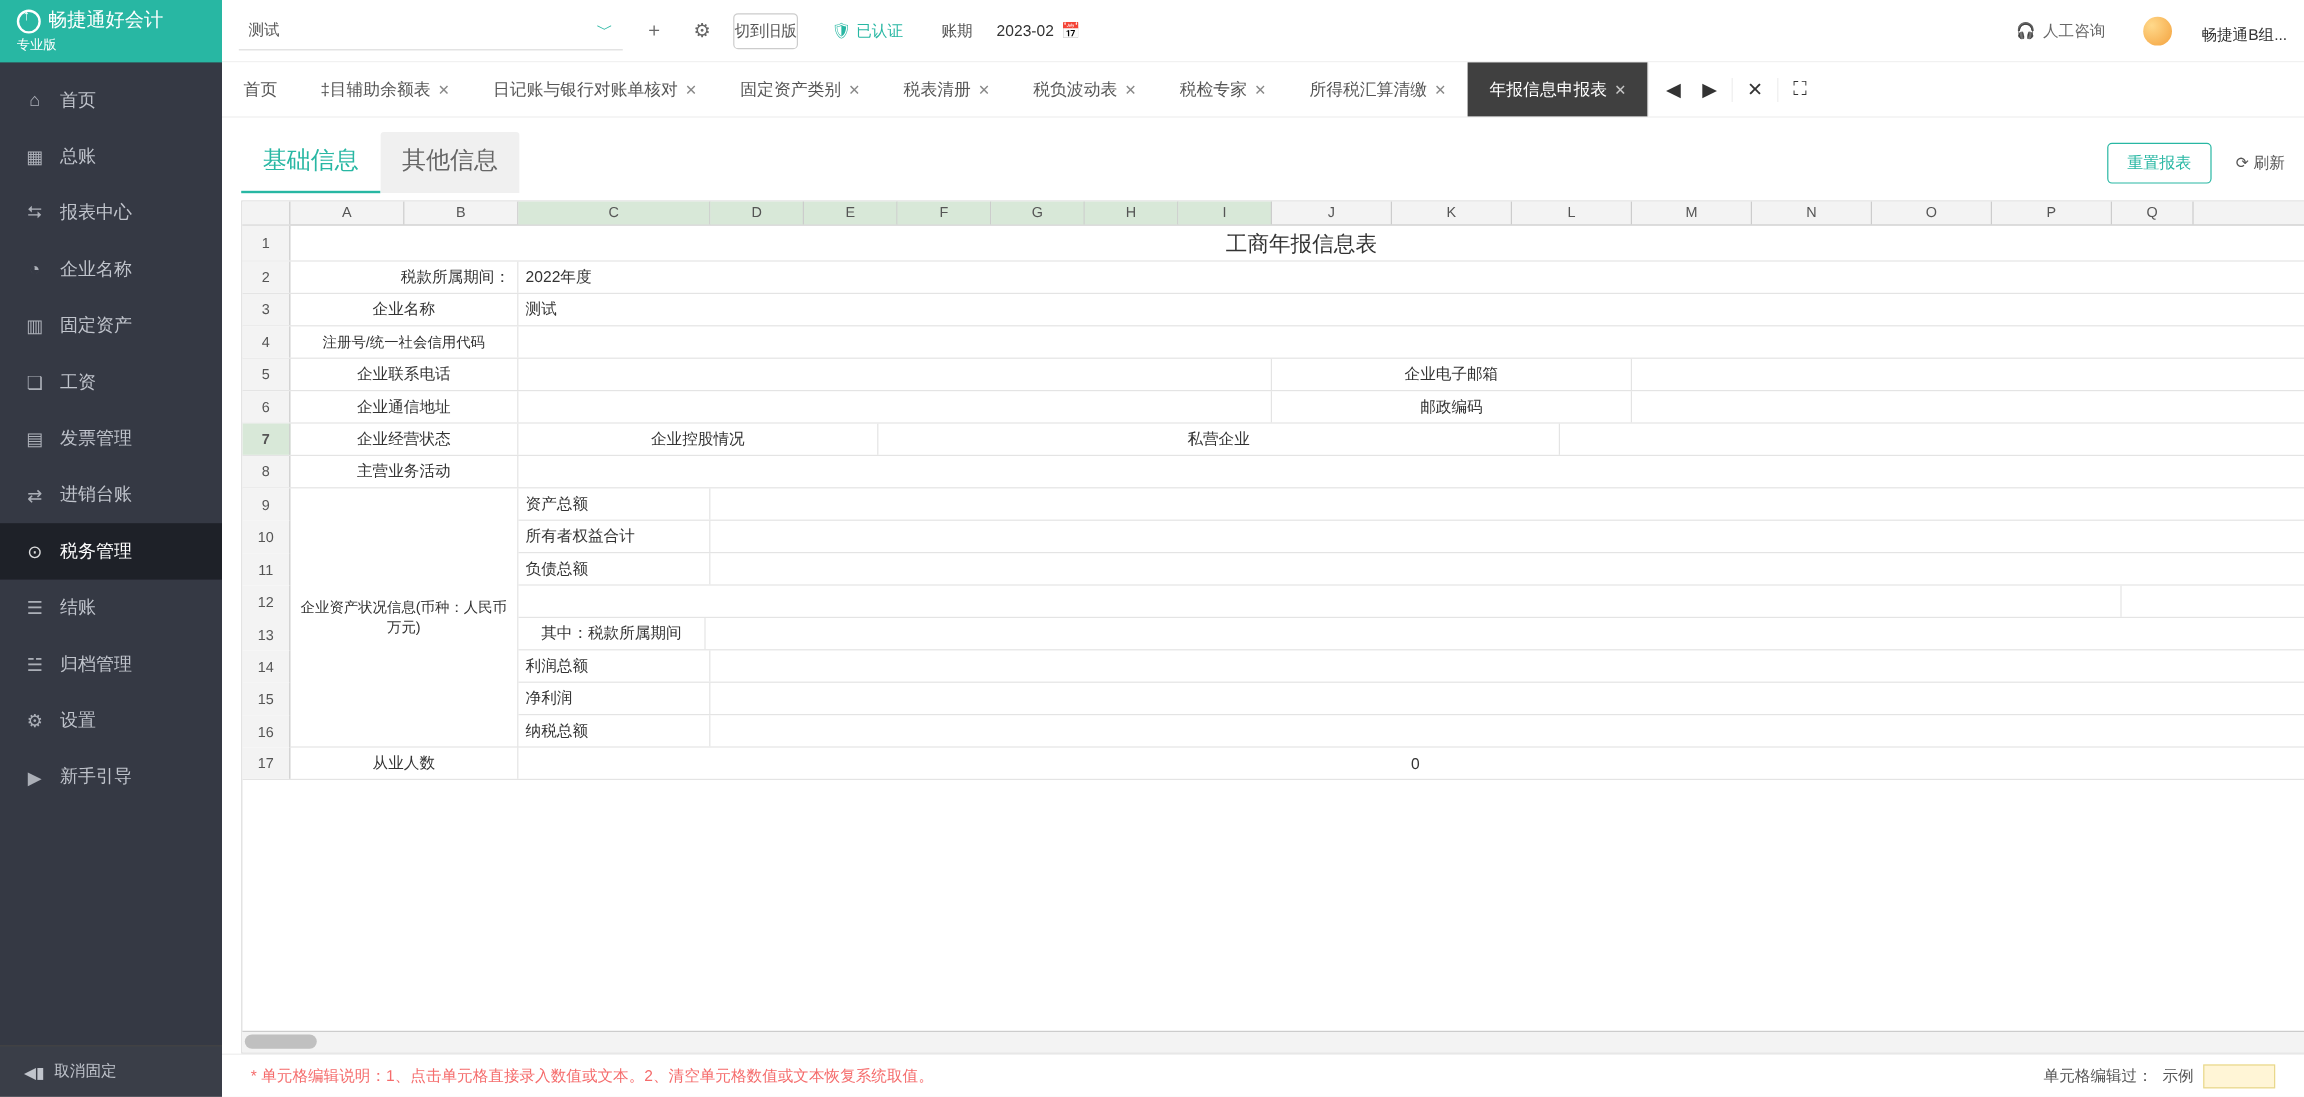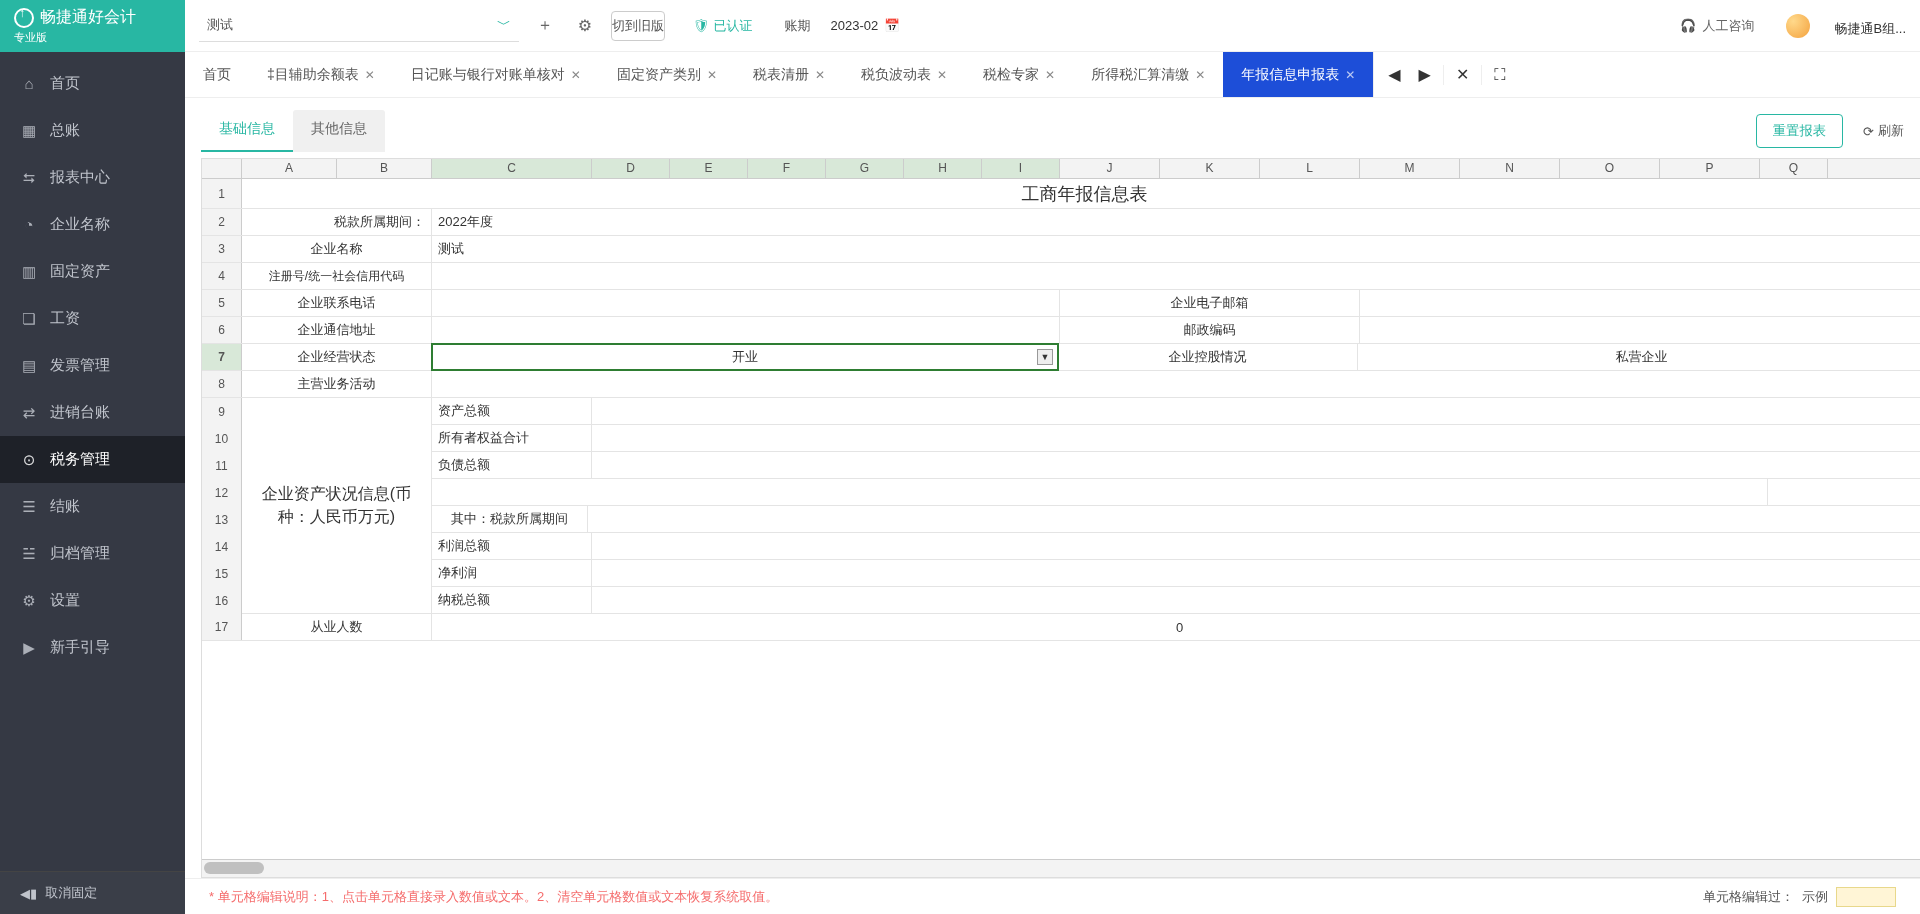--- a/index.html
+++ b/index.html
@@ -35,31 +35,31 @@
 .cal-icon { color: #28b7a3; }
 .spacer { flex: 1; }
 .help-link { display: flex; align-items: center; gap: 6px; color: #666; cursor: pointer; }
 .user-area { display: flex; align-items: flex-end; gap: 24px; margin-left: 20px; }
 .avatar { width: 24px; height: 24px; border-radius: 50%; background: radial-gradient(circle at 30% 30%, #ffd98b, #f4a23e); position: relative; }
 
 
 .tabs { height: 46px; display: flex; align-items: stretch; border-bottom: 1px solid #eee; background: #fff; position: relative; }
 .tab { display: flex; align-items: center; padding: 0 18px; cursor: pointer; color: #555; font-size: 14px; white-space: nowrap; gap: 6px; }
 .tab.home { font-weight: 400; }
-.tab.active { background: #1d4ed8; color: #fff; }
+.tab.active { background: #404040; color: #fff; }
 .tab .close { font-size: 12px; opacity: 0.7; }
 .tab-ctrl { display: flex; align-items: center; padding: 0 8px; gap: 6px; border-left: 1px solid #eee; }
 .tab-ctrl span { cursor: pointer; padding: 4px 6px; color: #333; font-size: 16px; }
 .tab-ctrl .sep { border-left: 1px solid #eee; height: 20px; padding: 0; }
 
 
 .content { flex: 1; display: flex; flex-direction: column; padding: 0; min-height: 0; position: relative; }
 .sub-header { display: flex; align-items: center; padding: 12px 16px 0 16px; gap: 10px; }
 .sub-tabs { display: flex; }
-.sub-tab { padding: 10px 18px 12px; cursor: pointer; color: #666; font-size: 14px; border-bottom: 2px solid transparent; }
+.sub-tab { padding: 10px 18px 12px; cursor: pointer; color: #666; font-size: 20px; border-bottom: 2px solid transparent; }
 .sub-tab.active { color: #28b7a3; border-bottom-color: #28b7a3; background: #fff; }
 .sub-tab.inactive { background: #f0f0f0; border-radius: 3px 3px 0 0; }
 .reset-btn { border: 1px solid #28b7a3; color: #28b7a3; background: #fff; padding: 7px 16px; border-radius: 4px; cursor: pointer; }
 .refresh-link { display: flex; align-items: center; gap: 4px; color: #555; cursor: pointer; margin-left: 10px; }
 
 
 .sheet-wrap { flex: 1; display: flex; margin: 6px 16px 0 16px; min-height: 0; }
 .sheet { flex: 1; display: flex; flex-direction: column; border: 1px solid #ddd; min-height: 0; position: relative; }
 .col-headers { display: flex; background: #f3f3f3; border-bottom: 1px solid #ccc; height: 20px; }
 .corner { width: 40px; border-right: 1px solid #ccc; background: #f3f3f3; }
@@ -327,24 +327,20 @@
               <div class="rowh">6</div>
               <div class="cell label wAB">企业通信地址</div>
               <div class="cell wCI"></div>
               <div class="cell label wJL">邮政编码</div>
               <div class="cell wMQ"></div>
             </div>
 
             <div class="row">
               <div class="rowh sel">7</div>
               <div class="cell label wAB">企业经营状态</div>
-              <div class="cell center wCI active-cell" style="position:relative;">
-                <span>开业</span>
-                <span class="dd-arrow">▼</span>
-              </div>
               <div class="cell label wJL">企业控股情况</div>
               <div class="cell center wMQ">私营企业</div>
             </div>
 
             <div class="row">
               <div class="rowh">8</div>
               <div class="cell label wAB">主营业务活动</div>
               <div class="cell wCQ"></div>
             </div>
 
@@ -352,21 +348,21 @@
               <div style="display:flex; flex-direction:column;">
                 <div class="rowh" style="height:27px;">9</div>
                 <div class="rowh" style="height:27px;">10</div>
                 <div class="rowh" style="height:27px;">11</div>
                 <div class="rowh" style="height:27px;">12</div>
                 <div class="rowh" style="height:27px;">13</div>
                 <div class="rowh" style="height:27px;">14</div>
                 <div class="rowh" style="height:27px;">15</div>
                 <div class="rowh" style="height:27px;">16</div>
               </div>
-              <div class="cell merged-v wAB" style="height:216px; border-bottom:1px solid #e4e4e4; font-size:16px; line-height:1.4; padding:4px; white-space:normal;">企业资产状况信息(币种：人民币万元)</div>
+              <div class="cell merged-v wAB" style="height:216px; border-bottom:1px solid #e4e4e4; font-size:12px; line-height:1.4; padding:4px; white-space:normal;">企业资产状况信息(币种：人民币万元)</div>
               <div style="flex:1;">
                 <div class="row" style="height:27px;">
                     <div class="cell wC">资产总额</div>
                     <div class="cell wDQ"></div>
                   </div>
                 <div class="row" style="height:27px;">
                     <div class="cell wC">所有者权益合计</div>
                     <div class="cell wDQ"></div>
                   </div>
                 <div class="row" style="height:27px;">

